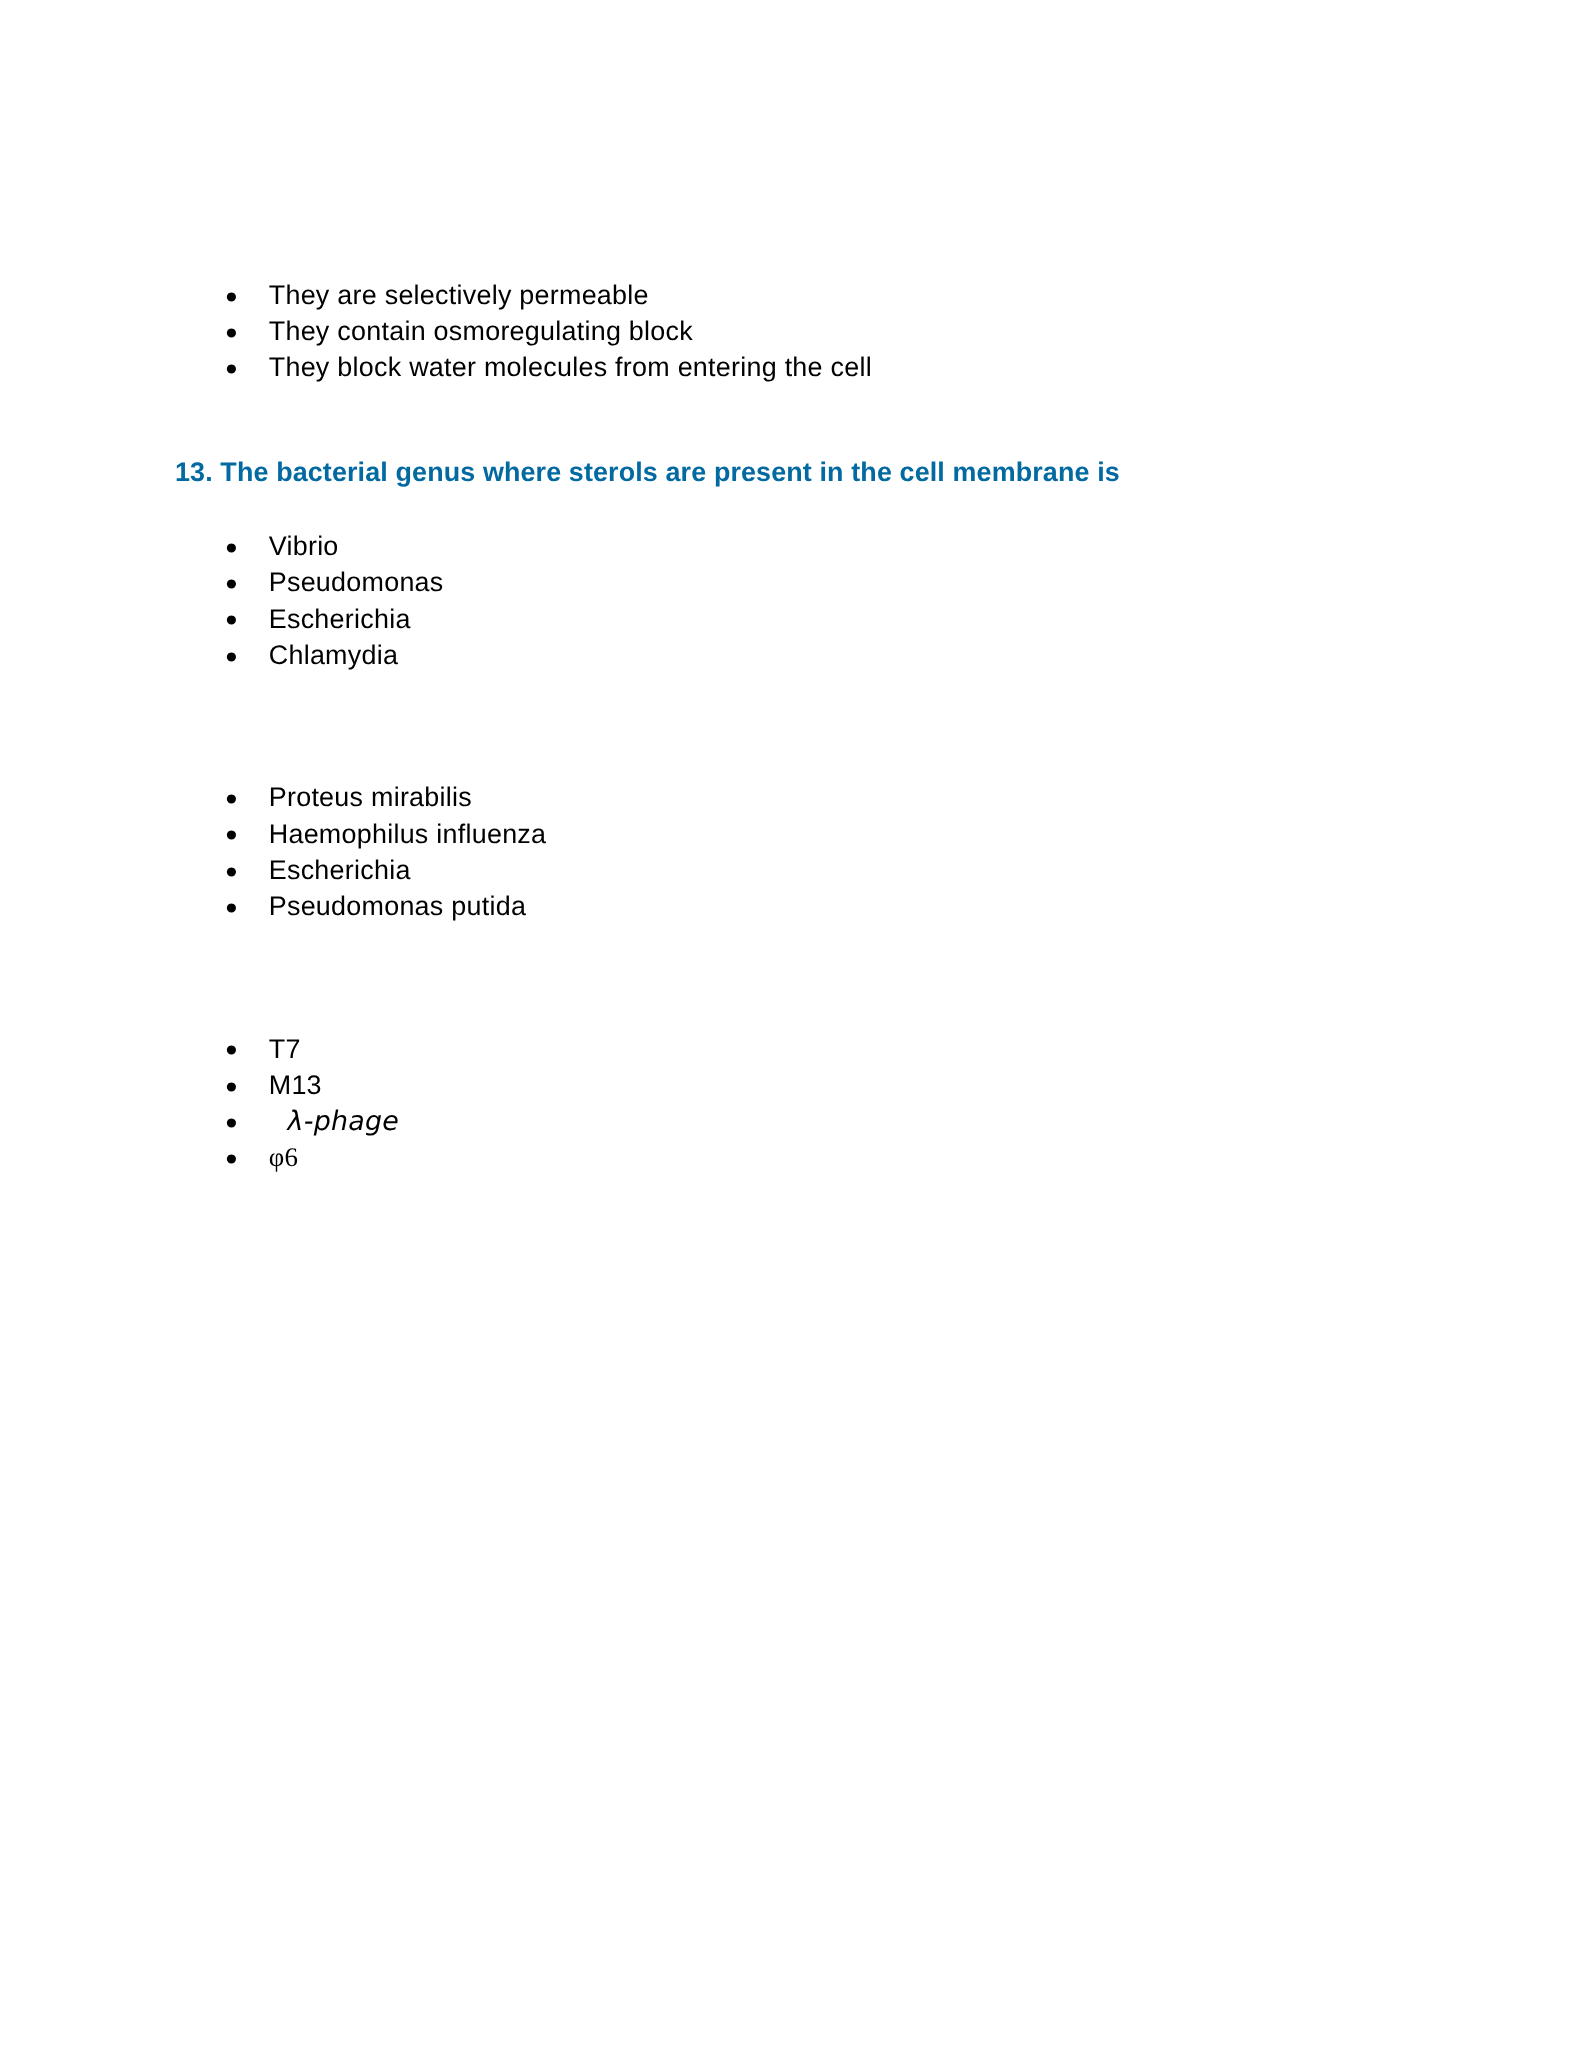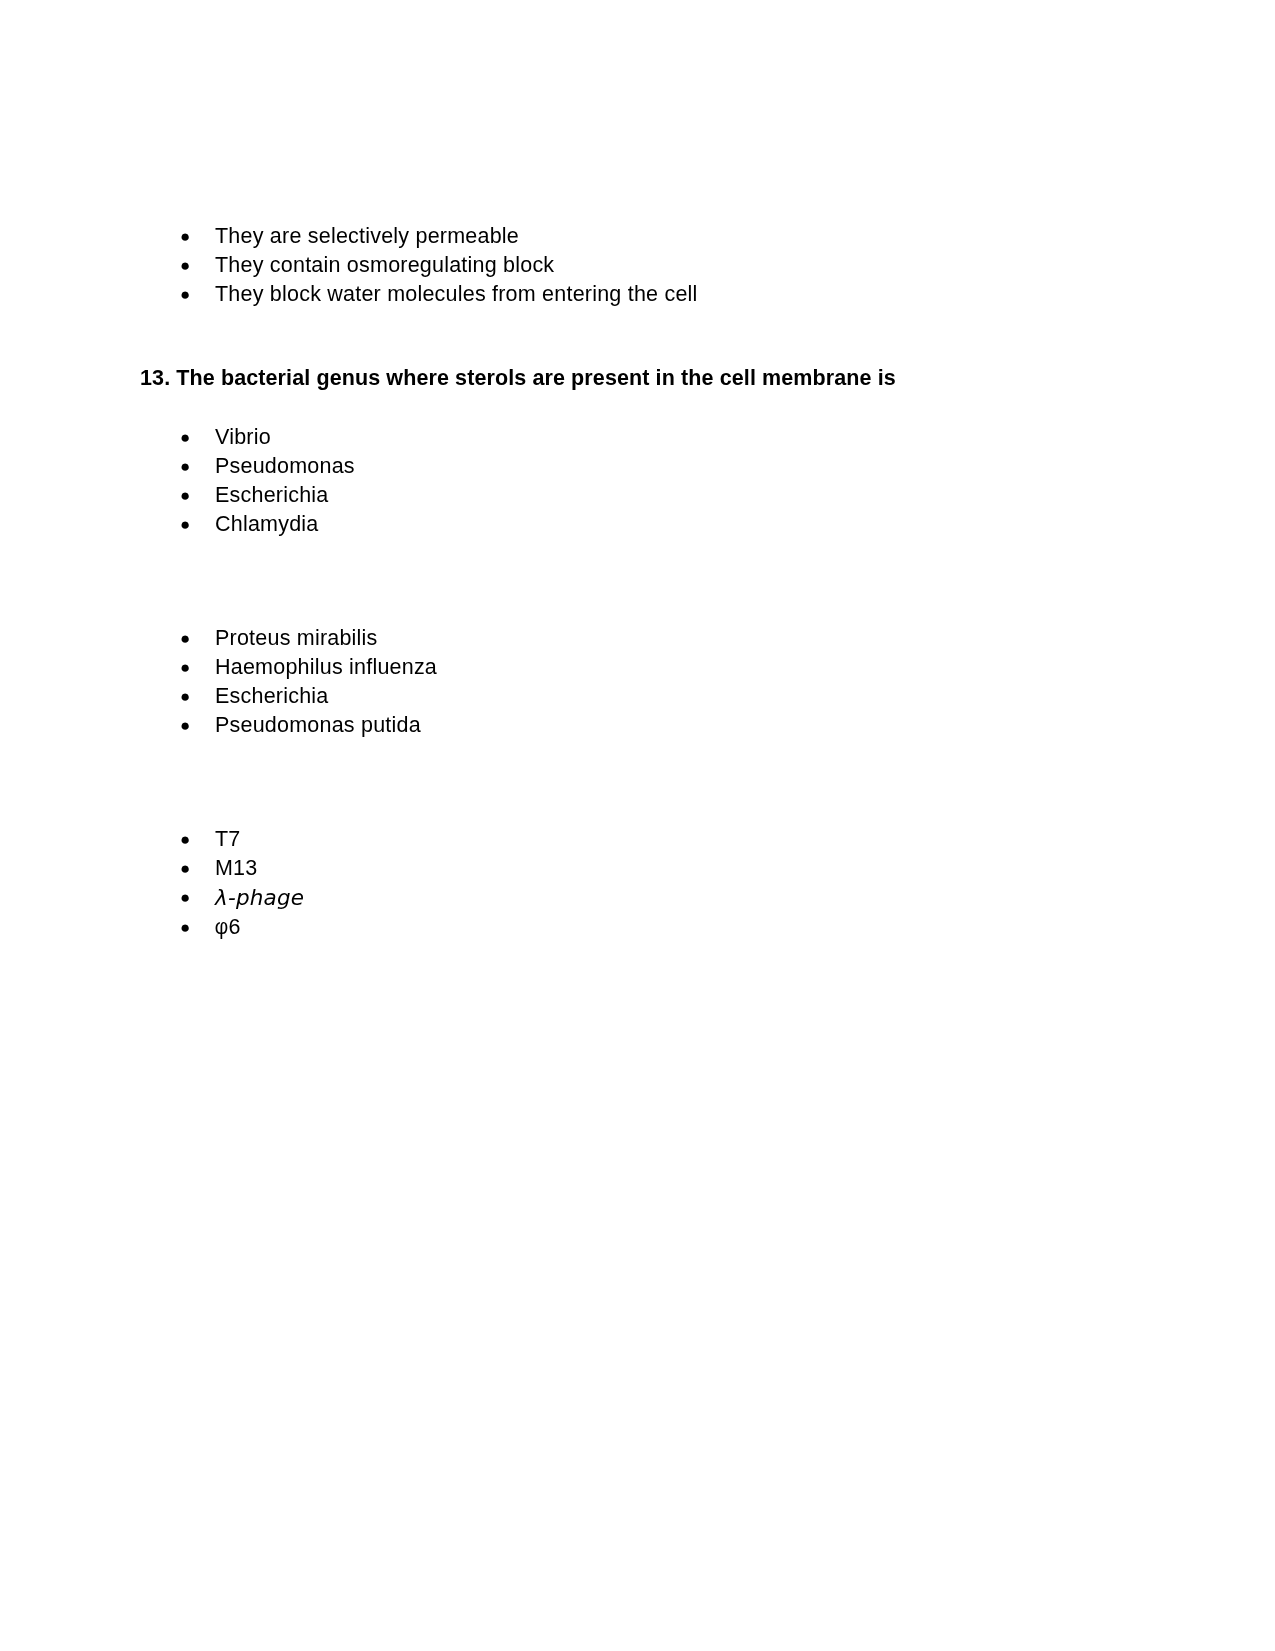--- a/index.html
+++ b/index.html
@@ -45,37 +45,38 @@
     width: 10px;
     height: 29px;
     line-height: 29px;
     font-size: 17px;
     color: #000000;
   }
   .question {
     font-size: 21.5px;
     line-height: 29px;
     font-weight: bold;
-    color: #000000;
+    color: #0369a1;
     margin: 0;
     white-space: nowrap;
     letter-spacing: 0.005em;
   }
   .gap-before-q {
     height: 55px;
   }
   .gap-after-q {
     height: 30px;
   }
   .lambda {
     font-style: italic;
     font-family: "DejaVu Sans", sans-serif;
+    margin-left: 15px;
   }
   .phi {
-    font-family: Liberation Mono, monospace;
+    font-family: Liberation Serif, serif;
   }
 </style>
 </head>
 <body>
 
 <div class="page">
   <div class="content">
 
     <ul class="options">
       <li>

